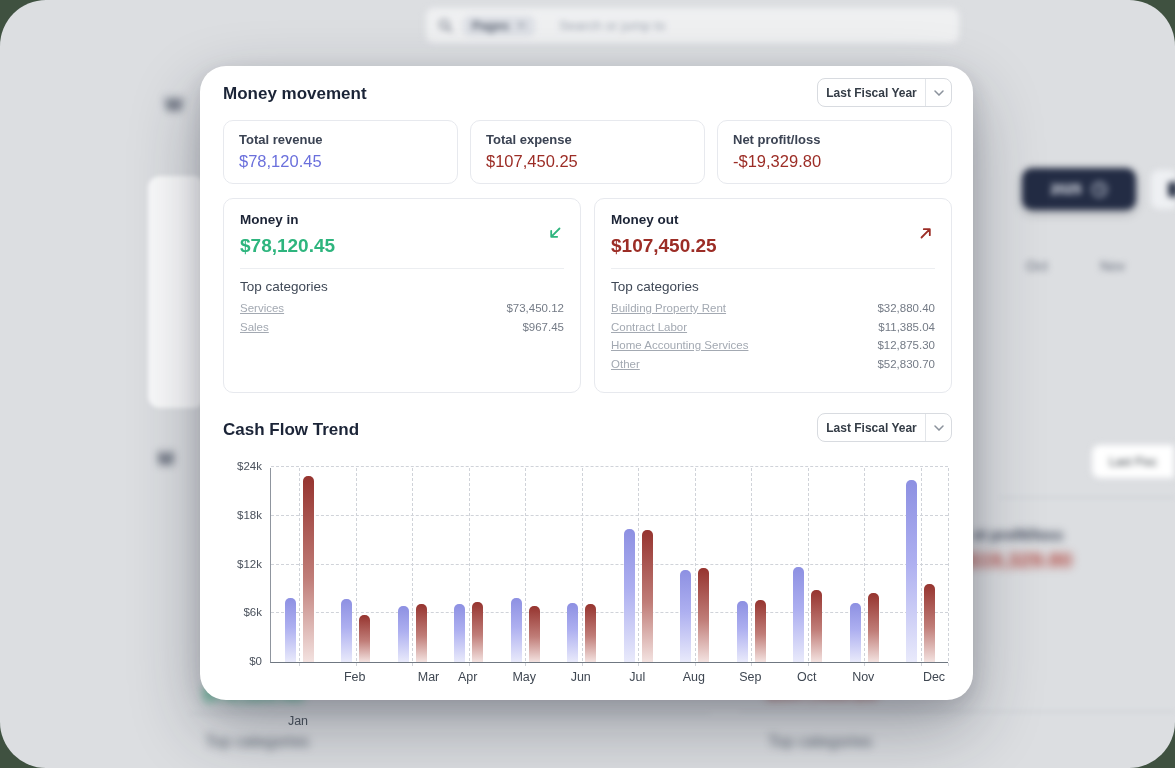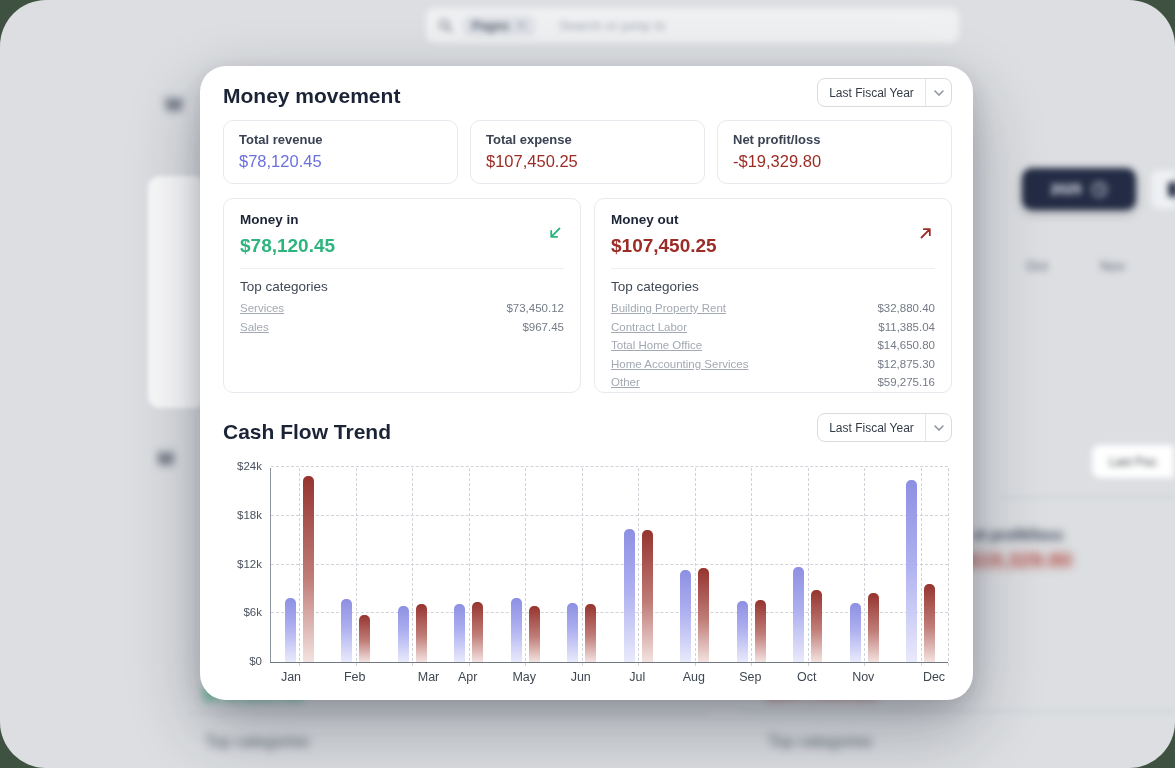--- a/index.html
+++ b/index.html
@@ -53,27 +53,27 @@
   .bg-netvalue { position:absolute; left:960px; top:548px; font-size:21px; font-weight:700; color:#b0453e; }
   .bg-green-value { position:absolute; left:203px; top:683px; font-size:20px; font-weight:700; color:#2eb57e; }
   .bg-red-value { position:absolute; left:766px; top:681px; font-size:20px; font-weight:700; color:#a8463f; }
   .bg-topcat { position:absolute; font-size:16px; color:#565f6c; }
   
   .modal {
     position:absolute; left:200px; top:66px; width:773px; height:634px;
     background:#ffffff; border-radius:26px;
     box-shadow:0 28px 70px rgba(28,34,48,.33), 0 8px 22px rgba(28,34,48,.16);
   }
-  .modal-title { position:absolute; left:23px; font-size:21px; font-weight:700; color:#1b2437; }
+  .modal-title { position:absolute; left:23px; font-size:17px; font-weight:700; color:#1b2437; }
   .dropdown {
     position:absolute; left:617px; width:135px; height:29px;
     border:1px solid #d8dbe0; border-radius:8px; background:#fff;
     display:flex; align-items:stretch; cursor:pointer;
   }
-  .dd-label { flex:1; display:flex; align-items:center; justify-content:center; font-size:12px; color:#343c46; }
+  .dd-label { flex:1; display:flex; align-items:center; justify-content:center; font-size:12px; color:#343c46;font-weight:bold; }
   .dd-chev { width:26px; border-left:1px solid #e2e5e9; display:flex; align-items:center; justify-content:center; }
   .stats-row { position:absolute; left:23px; top:54px; width:729px; display:flex; gap:12px; }
   .stat-card {
     flex:1; height:64px; border:1px solid #e7e9ee; border-radius:10px;
     padding:11px 15px; background:#fff;
   }
   .stat-label { font-size:13px; font-weight:700; color:#3b4353; margin-bottom:5px; }
   .stat-value { font-size:16.5px; font-weight:500; }
   .money-row { position:absolute; left:23px; top:132px; width:729px; display:flex; gap:13px; }
   .money-card {
@@ -216,30 +216,26 @@
         <div class="cat-rows">
           <div class="cat-row">
             <span class="cat-name">Building Property Rent</span>
             <span class="cat-amount">$32,880.40</span>
           </div>
           <div class="cat-row">
             <span class="cat-name">Contract Labor</span>
             <span class="cat-amount">$11,385.04</span>
           </div>
           <div class="cat-row">
-            <span class="cat-name">Total Home Office</span>
-            <span class="cat-amount">$14,650.80</span>
-          </div>
-          <div class="cat-row">
             <span class="cat-name">Home Accounting Services</span>
             <span class="cat-amount">$12,875.30</span>
           </div>
           <div class="cat-row">
             <span class="cat-name">Other</span>
-            <span class="cat-amount">$59,275.16</span>
+            <span class="cat-amount">$52,830.70</span>
           </div>
         </div>
       </div>
     </div>
 
     <div class="modal-title" style="top:354px;">Cash Flow Trend</div>
 
     <div class="dropdown" style="top:347px;">
       <span class="dd-label">Last Fiscal Year</span>
       <span class="dd-chev">
@@ -291,21 +287,21 @@
           <div class="vgrid" style="left: 649.75px;"></div>
           <div class="bar bar-in" style="left: 635.25px; height: 182px;"></div>
           <div class="bar bar-out" style="left: 653.25px; height: 78px;"></div>
           <div class="vgrid" style="left: 677px;"></div>
         </div>
     <div class="ytick" style="top: 589px;">$0</div>
         <div class="ytick" style="top: 540.25px;">$6k</div>
         <div class="ytick" style="top: 491.5px;">$12k</div>
         <div class="ytick" style="top: 442.75px;">$18k</div>
         <div class="ytick" style="top: 394px;">$24k</div>
-        <div class="xtick" style="left: 63px;">Jan</div>
+        <div class="xtick" style="left: 70px; margin-top: 44px;">Jan</div>
         <div class="xtick" style="left: 126.75px;">Feb</div>
         <div class="xtick" style="left: 183.25px; text-align: right;">Mar</div>
         <div class="xtick" style="left: 239.75px;">Apr</div>
         <div class="xtick" style="left: 296.25px;">May</div>
         <div class="xtick" style="left: 352.75px;">Jun</div>
         <div class="xtick" style="left: 409.25px;">Jul</div>
         <div class="xtick" style="left: 465.75px;">Aug</div>
         <div class="xtick" style="left: 522.25px;">Sep</div>
         <div class="xtick" style="left: 578.75px;">Oct</div>
         <div class="xtick" style="left: 635.25px;">Nov</div>

